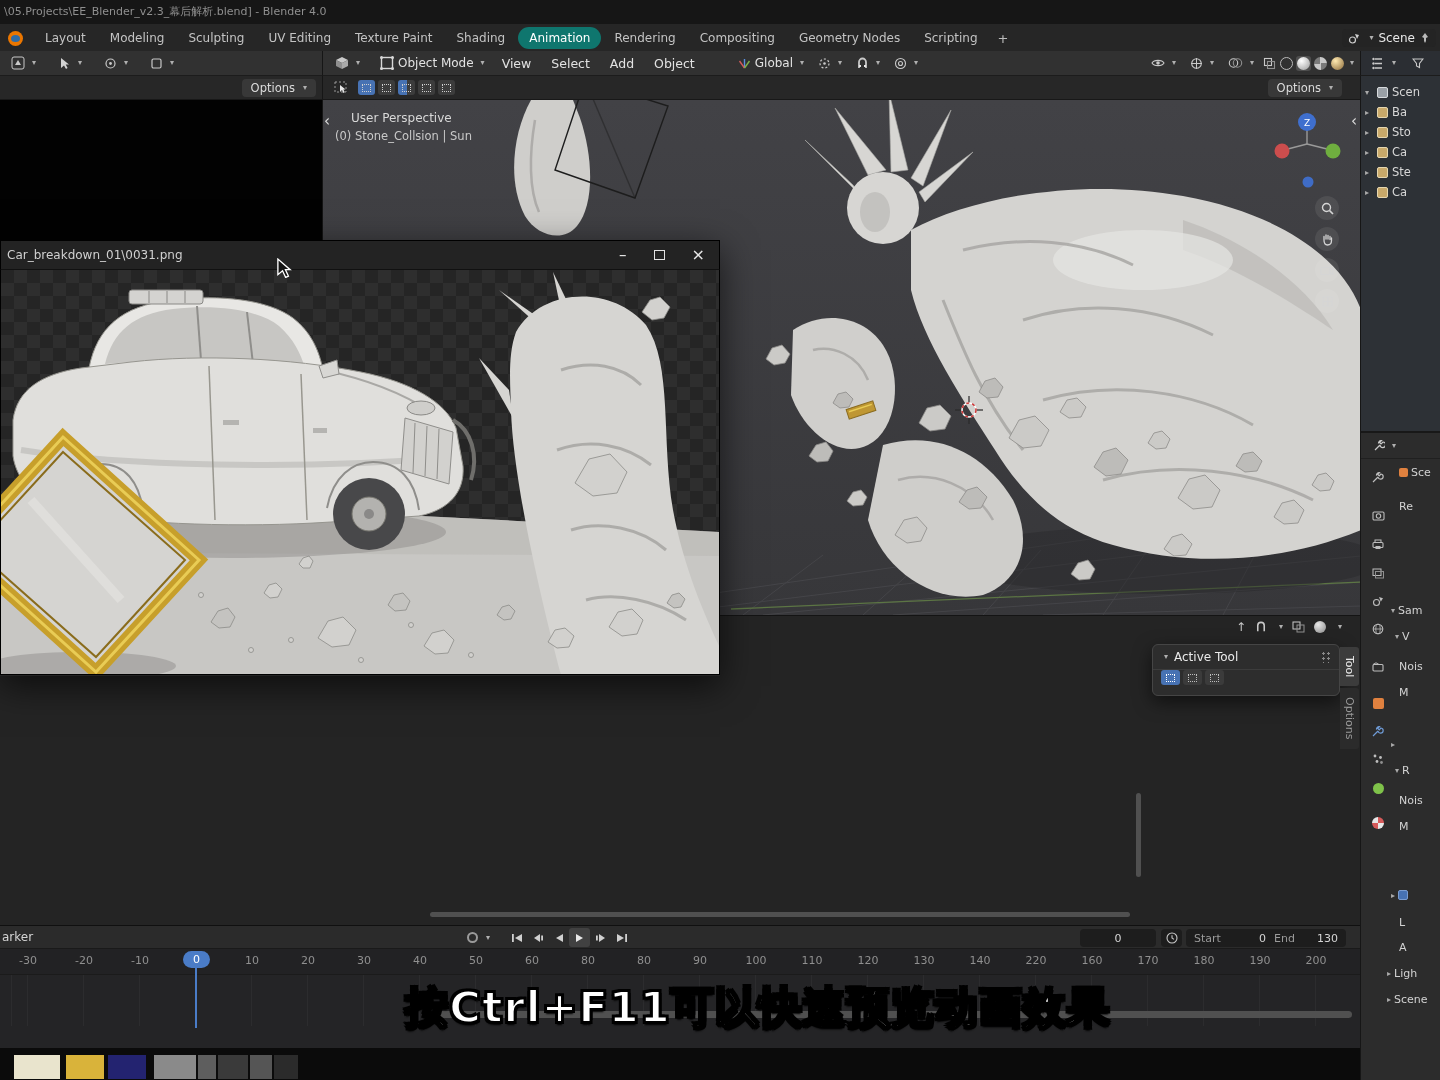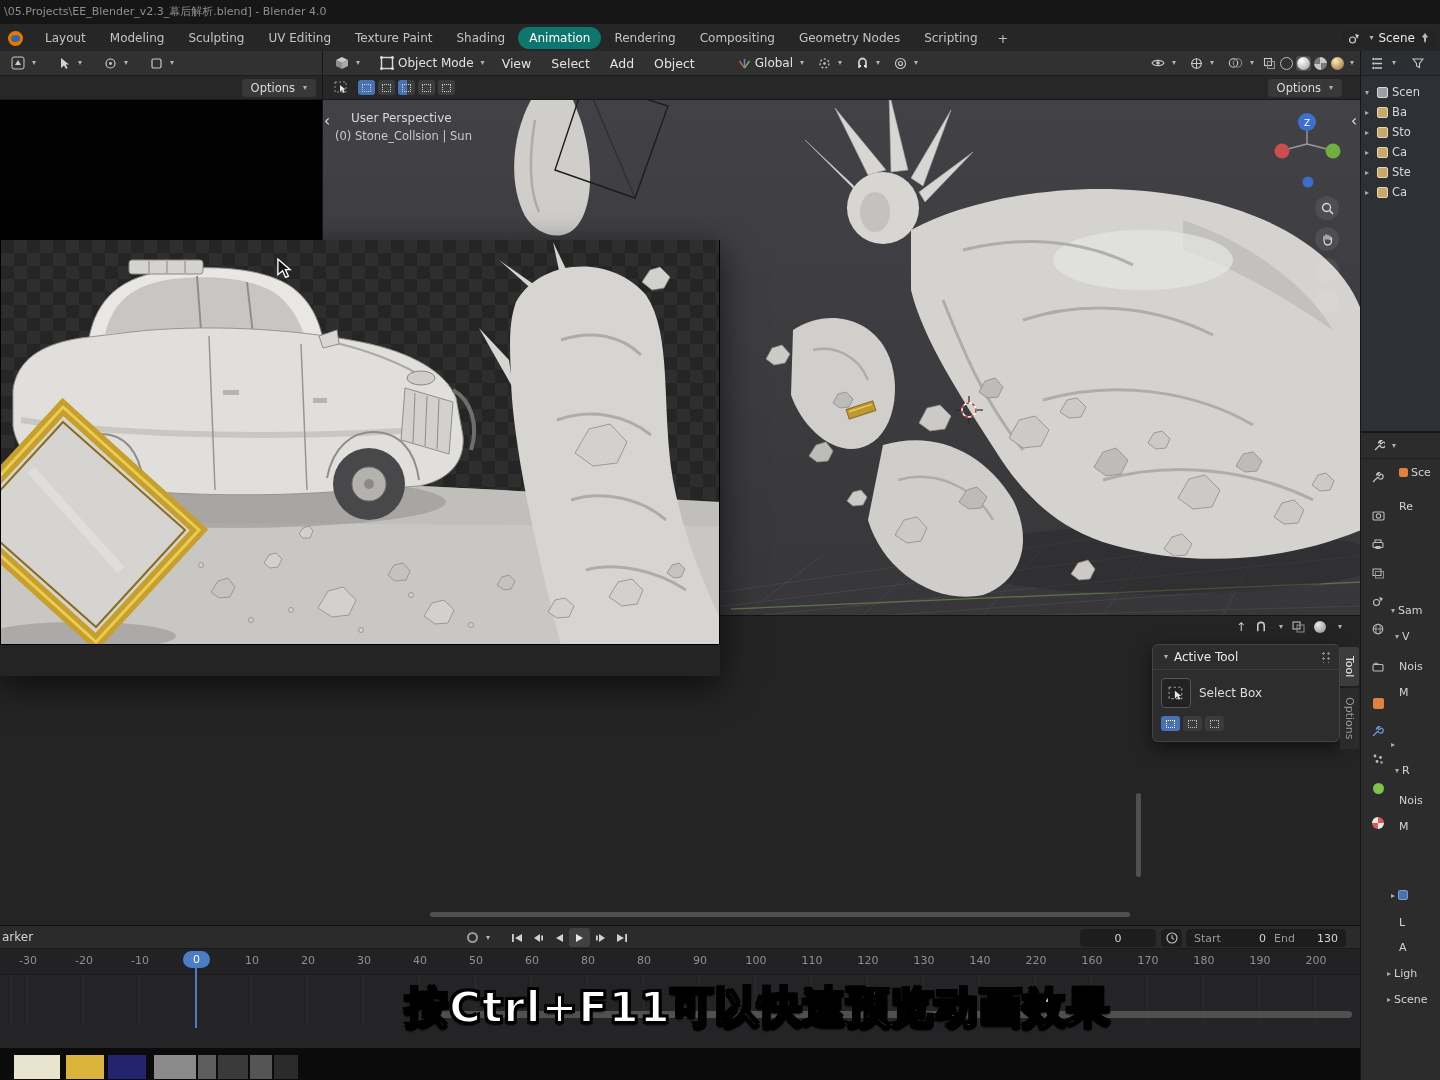--- a/index.html
+++ b/index.html
@@ -502,29 +502,20 @@
         <span class="ball" style="width:12px;height:12px;background:radial-gradient(circle at 35% 30%,#e8e8e8,#8a8a8a);"></span>
       </span>
     <span class="caret">▾</span>
   </div>
 
   <div id="atool-panel">
     <div class="phead">
       <span class="caret">▾</span>
       <span class="ptitle">Active Tool</span>
       <span class="grip"></span>
-    </div>
-    <div class="toolrow2">
-      <span class="toolicon-tile">
-        <svg width="16" height="15" viewBox="0 0 14 13">
-            <rect x="1" y="1" width="11" height="10" fill="none" stroke="#9a9a9a" stroke-dasharray="2 2"></rect>
-            <path d="M6 4 L6 11 L8 9 L9.4 12 L10.8 11.2 L9.4 8.6 L11.6 8.6 Z" fill="#e8e8e8"></path>
-          </svg>
-      </span>
-      <span class="sb-label">Select Box</span>
     </div>
     <div class="mode-row">
       <span class="mode-tile sel">
           <span class="chk" style="width:9px;height:8px;border:1px dotted #ffffff;display:inline-block;"></span>
         </span>
       <span class="mode-tile">
           <span class="chk" style="width:9px;height:8px;border:1px dotted #bdbdbd;display:inline-block;"></span>
         </span>
       <span class="mode-tile">
           <span class="chk" style="width:9px;height:8px;border:1px dotted #bdbdbd;display:inline-block;"></span>
@@ -808,20 +799,28 @@
     <span class="swatch" style="left:108px; width:38px; background:#232370;"></span>
     <span class="swatch" style="left:154px; width:42px; background:#8a8a8a;"></span>
     <span class="swatch" style="left:198px; width:18px; background:#5e5e5e;"></span>
     <span class="swatch" style="left:218px; width:30px; background:#3a3a3a;"></span>
     <span class="swatch" style="left:250px; width:22px; background:#555555;"></span>
     <span class="swatch" style="left:274px; width:24px; background:#2b2b2b;"></span>
   </div>
 </div>
 
 <div id="imgwin" class="abs">
+  <div id="imgwin-title">
+    <span class="t">Car_breakdown_01\0031.png</span>
+    <span id="imgwin-btns">
+      <span class="win-min">–</span>
+      <span class="win-max"></span>
+      <span class="win-close">×</span>
+    </span>
+  </div>
   <div id="imgwin-body">
     <svg width="720" height="405" viewBox="0 0 720 405" style="position:absolute;left:0;top:0;">
 
       <polygon points="0,258 120,238 300,240 500,250 720,262 720,405 0,405" fill="#c8c7c4"></polygon>
       <polygon points="0,258 120,238 300,240 500,250 720,262 720,286 0,282" fill="#b9b8b5" opacity="0.55"></polygon>
 
       <g>
         <polygon points="538,48 498,20 545,62" fill="#d6d5d2"></polygon>
         <polygon points="560,40 552,2 575,50" fill="#d6d5d2"></polygon>
         <polygon points="508,120 478,88 512,148" fill="#d6d5d2"></polygon>

